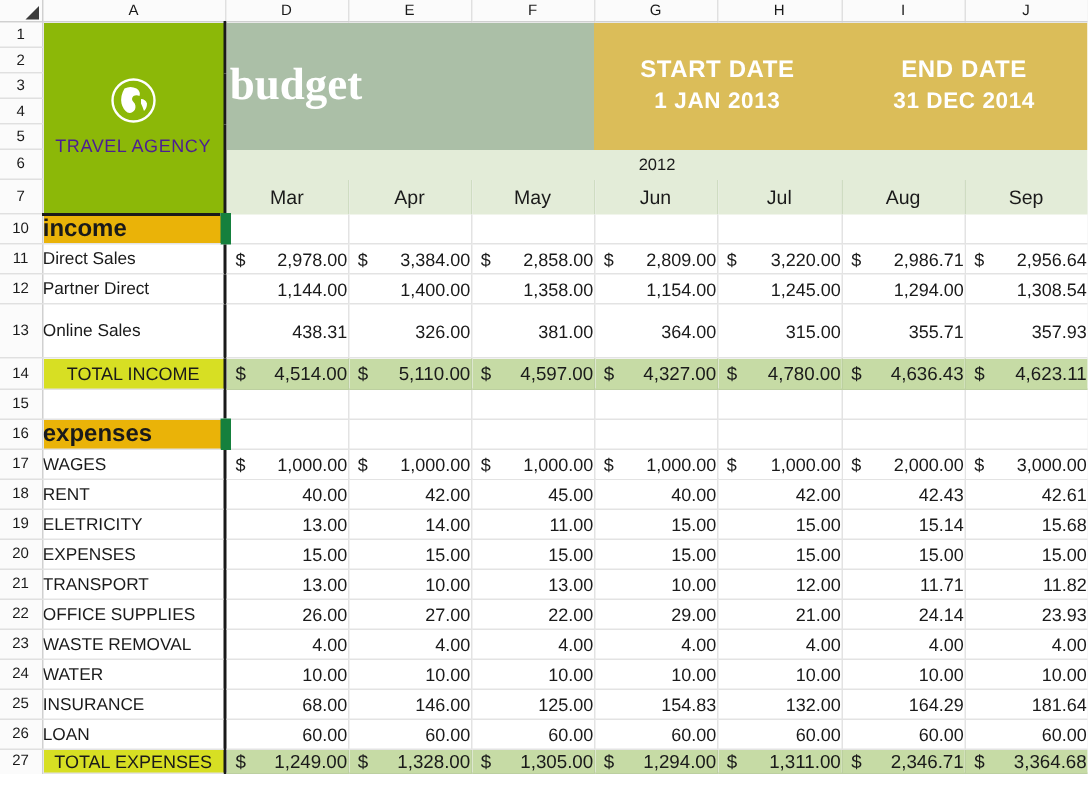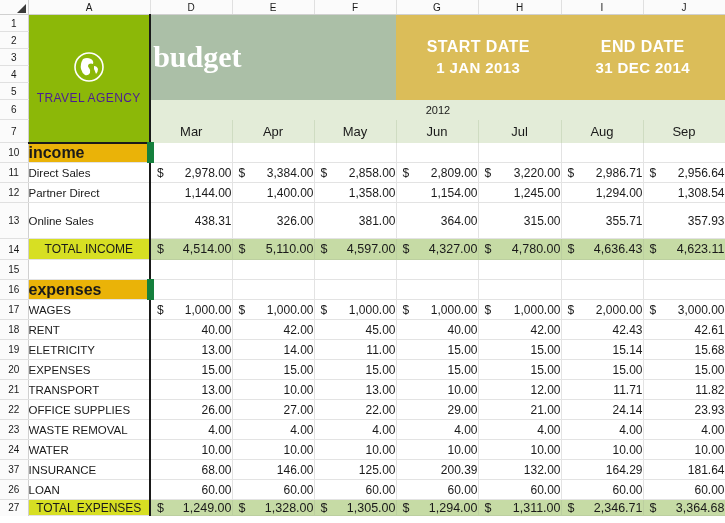--- a/index.html
+++ b/index.html
@@ -369,26 +369,26 @@
           <td class="lbl">WATER</td>
           <td class="num thickleft"><span>10.00</span></td>
           <td class="num"><span>10.00</span></td>
           <td class="num"><span>10.00</span></td>
           <td class="num"><span>10.00</span></td>
           <td class="num"><span>10.00</span></td>
           <td class="num"><span>10.00</span></td>
           <td class="num"><span>10.00</span></td>
         </tr>
         <tr style="height: 20px;">
-          <td class="rowhdr">37</td>
+          <td class="rowhdr">25</td>
           <td class="lbl">INSURANCE</td>
           <td class="num thickleft"><span>68.00</span></td>
           <td class="num"><span>146.00</span></td>
           <td class="num"><span>125.00</span></td>
-          <td class="num"><span>200.39</span></td>
+          <td class="num"><span>154.83</span></td>
           <td class="num"><span>132.00</span></td>
           <td class="num"><span>164.29</span></td>
           <td class="num"><span>181.64</span></td>
         </tr>
         <tr style="height: 20px;">
           <td class="rowhdr">26</td>
           <td class="lbl">LOAN</td>
           <td class="num thickleft"><span>60.00</span></td>
           <td class="num"><span>60.00</span></td>
           <td class="num"><span>60.00</span></td>

